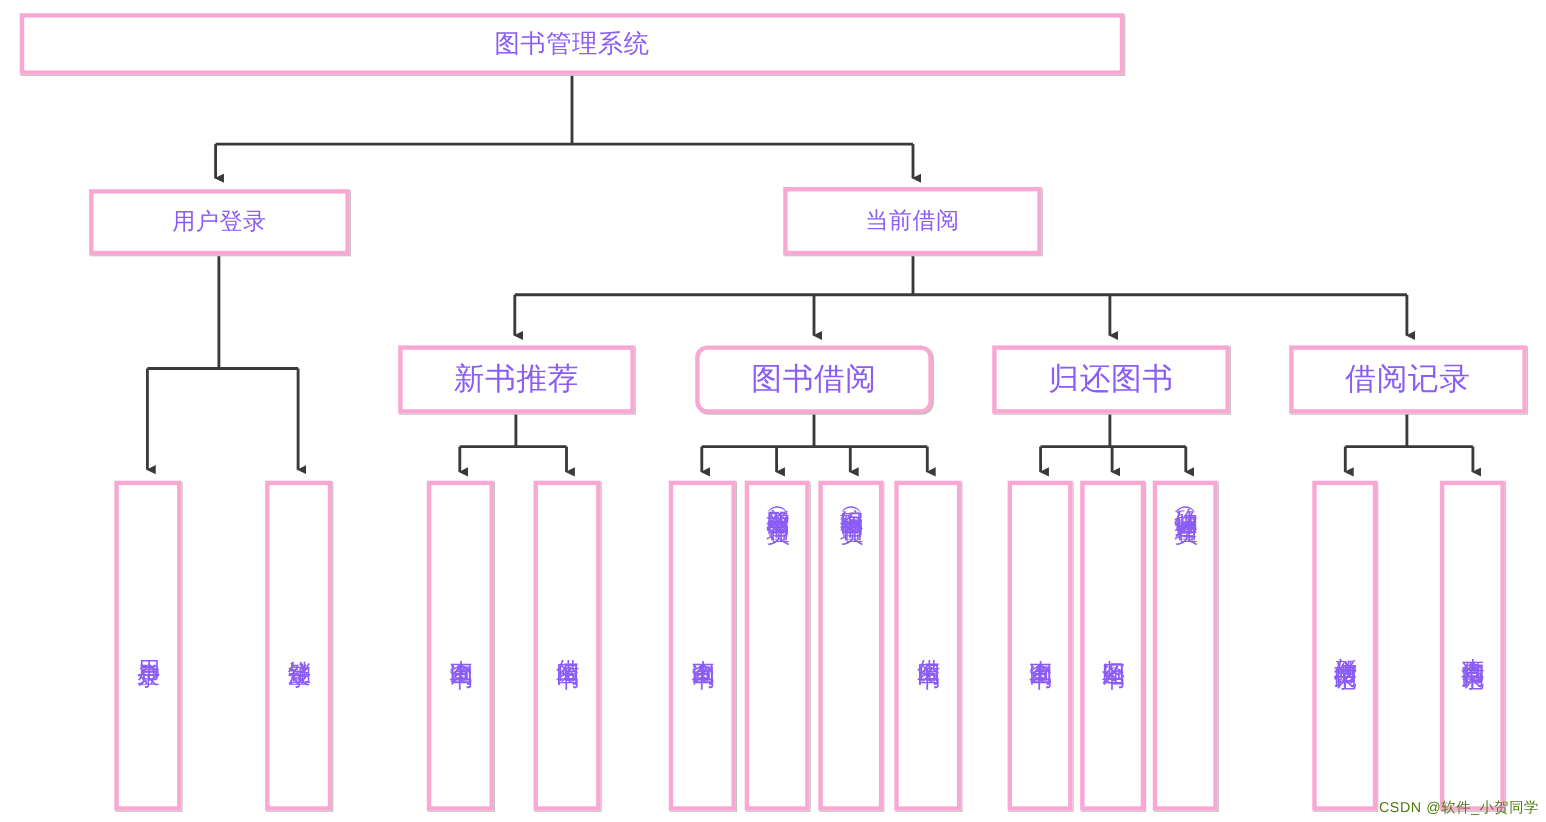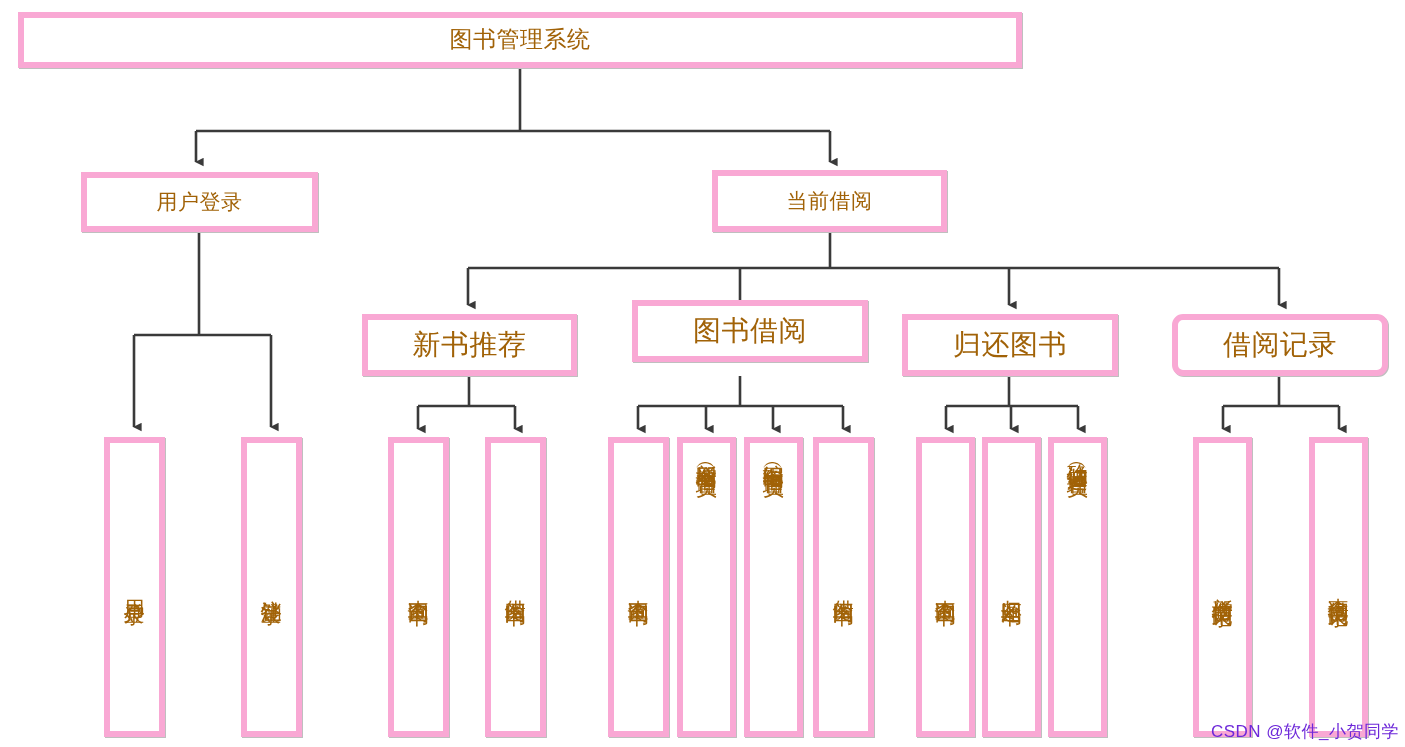--- a/index.html
+++ b/index.html
@@ -22,26 +22,26 @@
     position: absolute;
     left: 0;
     top: 0;
     width: 1405px;
     height: 747px;
     pointer-events: none;
   }
   .node {
     position: absolute;
     box-sizing: border-box;
-    border: 6px solid #f9a8d4;
+    border: 4px solid #f9a8d4;
     background: #ffffff;
     display: flex;
     align-items: center;
     justify-content: center;
-    color: #a16207;
+    color: #8b5cf6;
     box-shadow: 1px 1px 0 #bfbfbf;
   }
   .node-label {
     display: block;
     line-height: 1.12;
     letter-spacing: 0.5px;
   }
   
   .node.horiz .node-label {
     writing-mode: horizontal-tb;
@@ -73,22 +73,22 @@
   }
   
   .node.vert.centered {
     align-items: center;
     padding-top: 0;
   }
   #watermark {
     position: absolute;
     right: 6px;
     bottom: 4px;
-    font-size: 17px;
-    color: #6d28d9;
+    font-size: 13px;
+    color: #4d7c0f;
     letter-spacing: 0.5px;
     white-space: nowrap;
   }
 </style>
 </head>
 <body>
 
 <div id="diagram-root">
 
   <svg id="edge-layer" width="1405" height="747" viewBox="0 0 1405 747" xmlns="http://www.w3.org/2000/svg">
@@ -148,27 +148,27 @@
   <div class="node horiz level2" style="left:81px; top:172px; width:237px; height:60px;">
     <span class="node-label">用户登录</span>
   </div>
   <div class="node horiz level2" style="left:712px; top:170px; width:235px; height:62px;">
     <span class="node-label">当前借阅</span>
   </div>
 
   <div class="node horiz level3" style="left:362px; top:314px; width:215px; height:62px;">
     <span class="node-label">新书推荐</span>
   </div>
-  <div class="node horiz level3" style="left:632px; top:300px; width:236px; height:62px;">
+  <div class="node horiz level3" style="left:632px; top:314px; width:216px; height:62px;border-radius:11px;">
     <span class="node-label">图书借阅</span>
   </div>
   <div class="node horiz level3" style="left:902px; top:314px; width:216px; height:62px;">
     <span class="node-label">归还图书</span>
   </div>
-  <div class="node horiz level3" style="left:1172px; top:314px; width:216px; height:62px;border-radius:11px;">
+  <div class="node horiz level3" style="left:1172px; top:314px; width:216px; height:62px;">
     <span class="node-label">借阅记录</span>
   </div>
 
   <div class="node vert centered" style="left:104px; top:437px; width:61px; height:300px;">
     <span class="node-label">用户登录</span>
   </div>
   <div class="node vert centered" style="left:241px; top:437px; width:61px; height:300px;">
     <span class="node-label">注销登录</span>
   </div>
 

